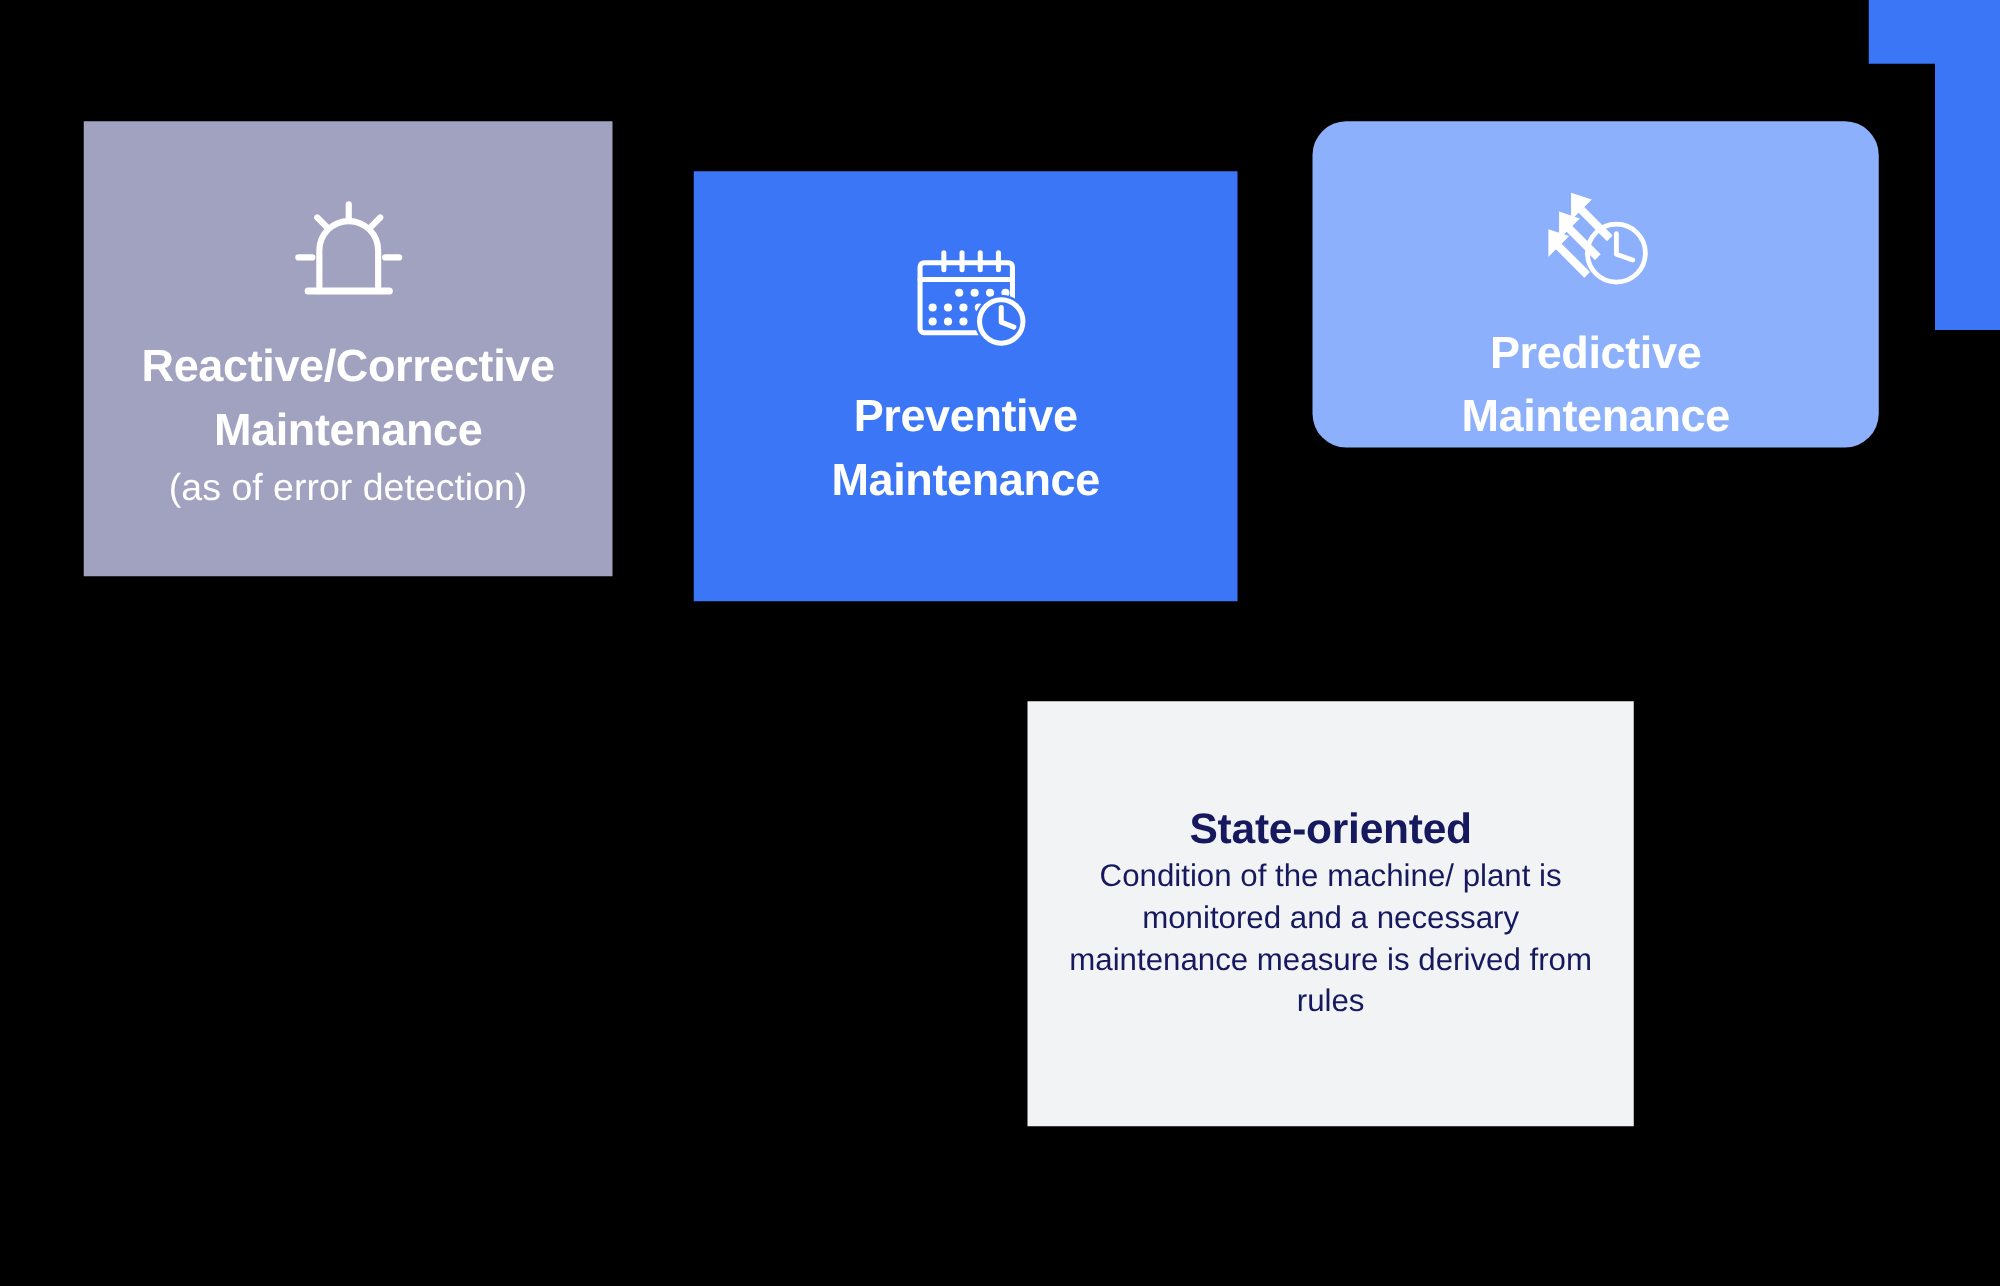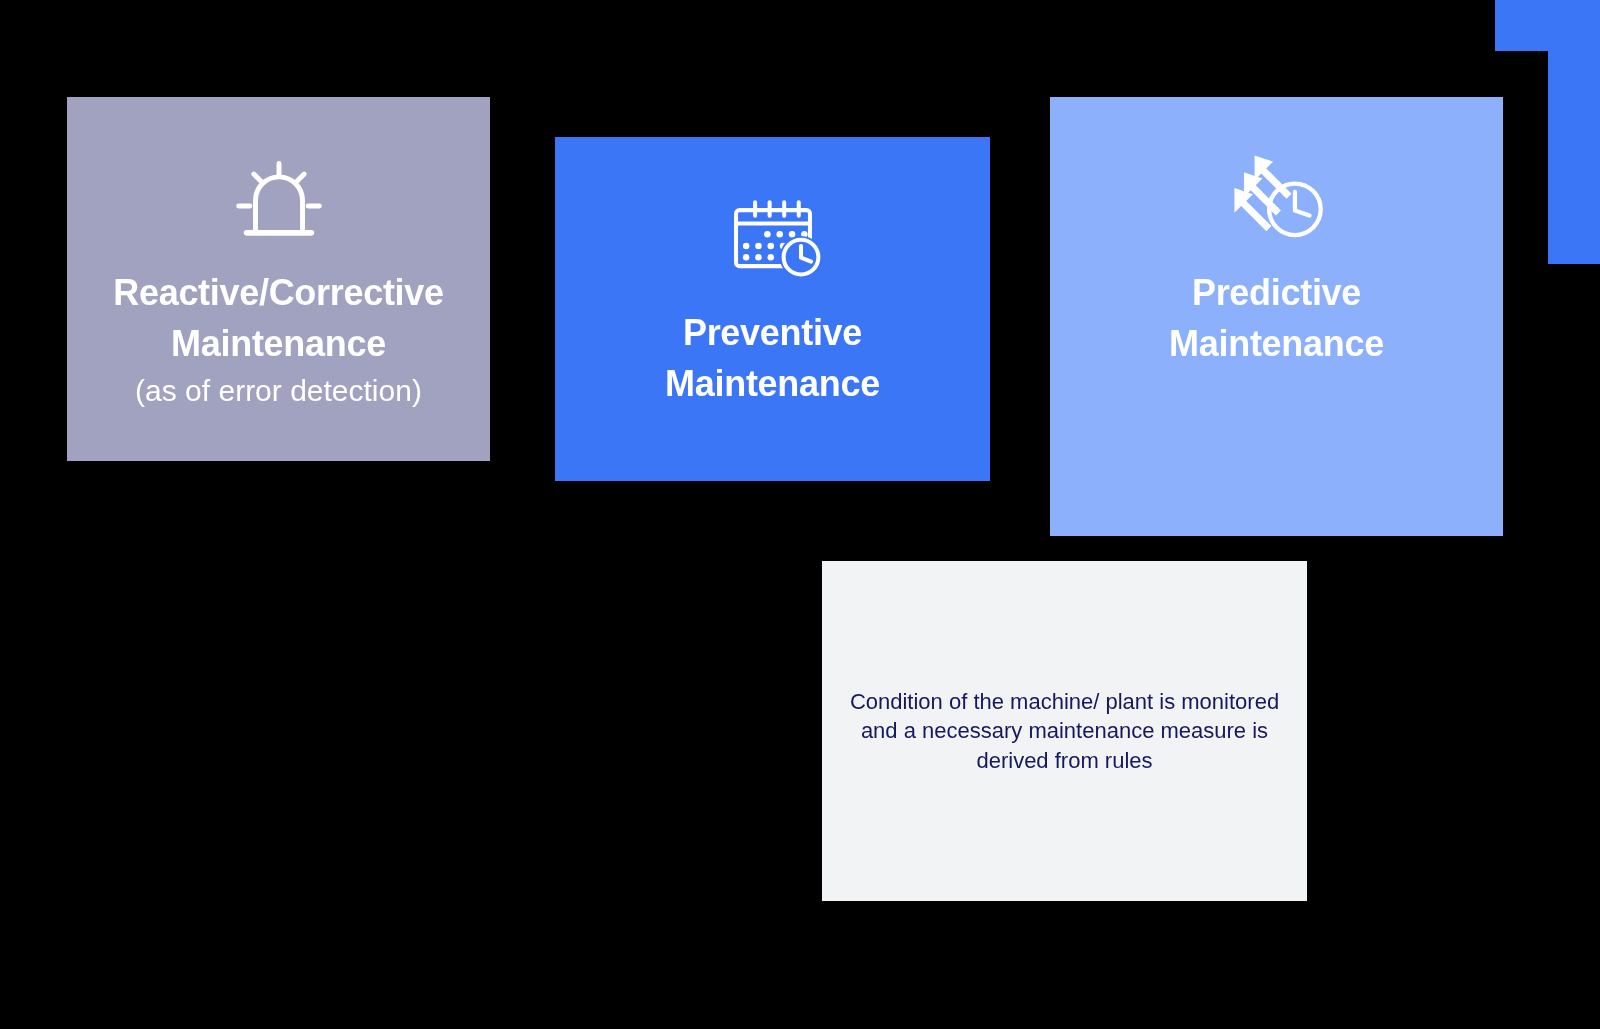--- a/index.html
+++ b/index.html
@@ -97,30 +97,30 @@
   .card-bottom-title {
     color: #16195e;
     font-size: 34px;
     font-weight: 700;
     line-height: 1.22;
     text-align: center;
     letter-spacing: -0.2px;
   }
   .card-bottom-text {
     color: #16195e;
-    font-size: 22px;
+    font-size: 25px;
     font-weight: 400;
     line-height: 1.34;
     text-align: center;
   }
 
   
   #card-reactive   { left: 67px;   top: 97px;  width: 423px; height: 364px; }
   #card-preventive { left: 555px;  top: 97px;  width: 435px; height: 344px; }
-  #card-predictive { left: 1050px; top: 97px;  width: 453px; height: 439px; }
+  #card-predictive { left: 1050px; top: 97px;  width: 453px; height: 261px; border-radius: 27px; }
 
   #card-periodic   { left: 232px;  top: 561px; width: 485px; height: 340px; }
   #card-state      { left: 822px;  top: 561px; width: 485px; height: 340px; }
 </style>
 </head>
 <body>
 
 <div class="stage" style="background: rgb(0, 0, 0);">
 
   <div class="deco-wrap">
@@ -198,16 +198,17 @@
         <circle cx="66" cy="61" r="23"></circle>
         <path d="M66 45.5 V62 L79 66.5"></path>
       </g>
     </svg>
     <div class="card-title">Predictive
 Maintenance</div>
   </div>
 
 
   <div class="card card-bottom" id="card-state" style="background: rgb(242, 243, 244); color: rgb(22, 25, 94);">
+    <div class="card-bottom-title">State-oriented</div>
     <div class="card-bottom-text">Condition of the machine/ plant is monitored and a necessary maintenance measure is derived from rules</div>
   </div>
 
 </div>
 
 </body></html>

